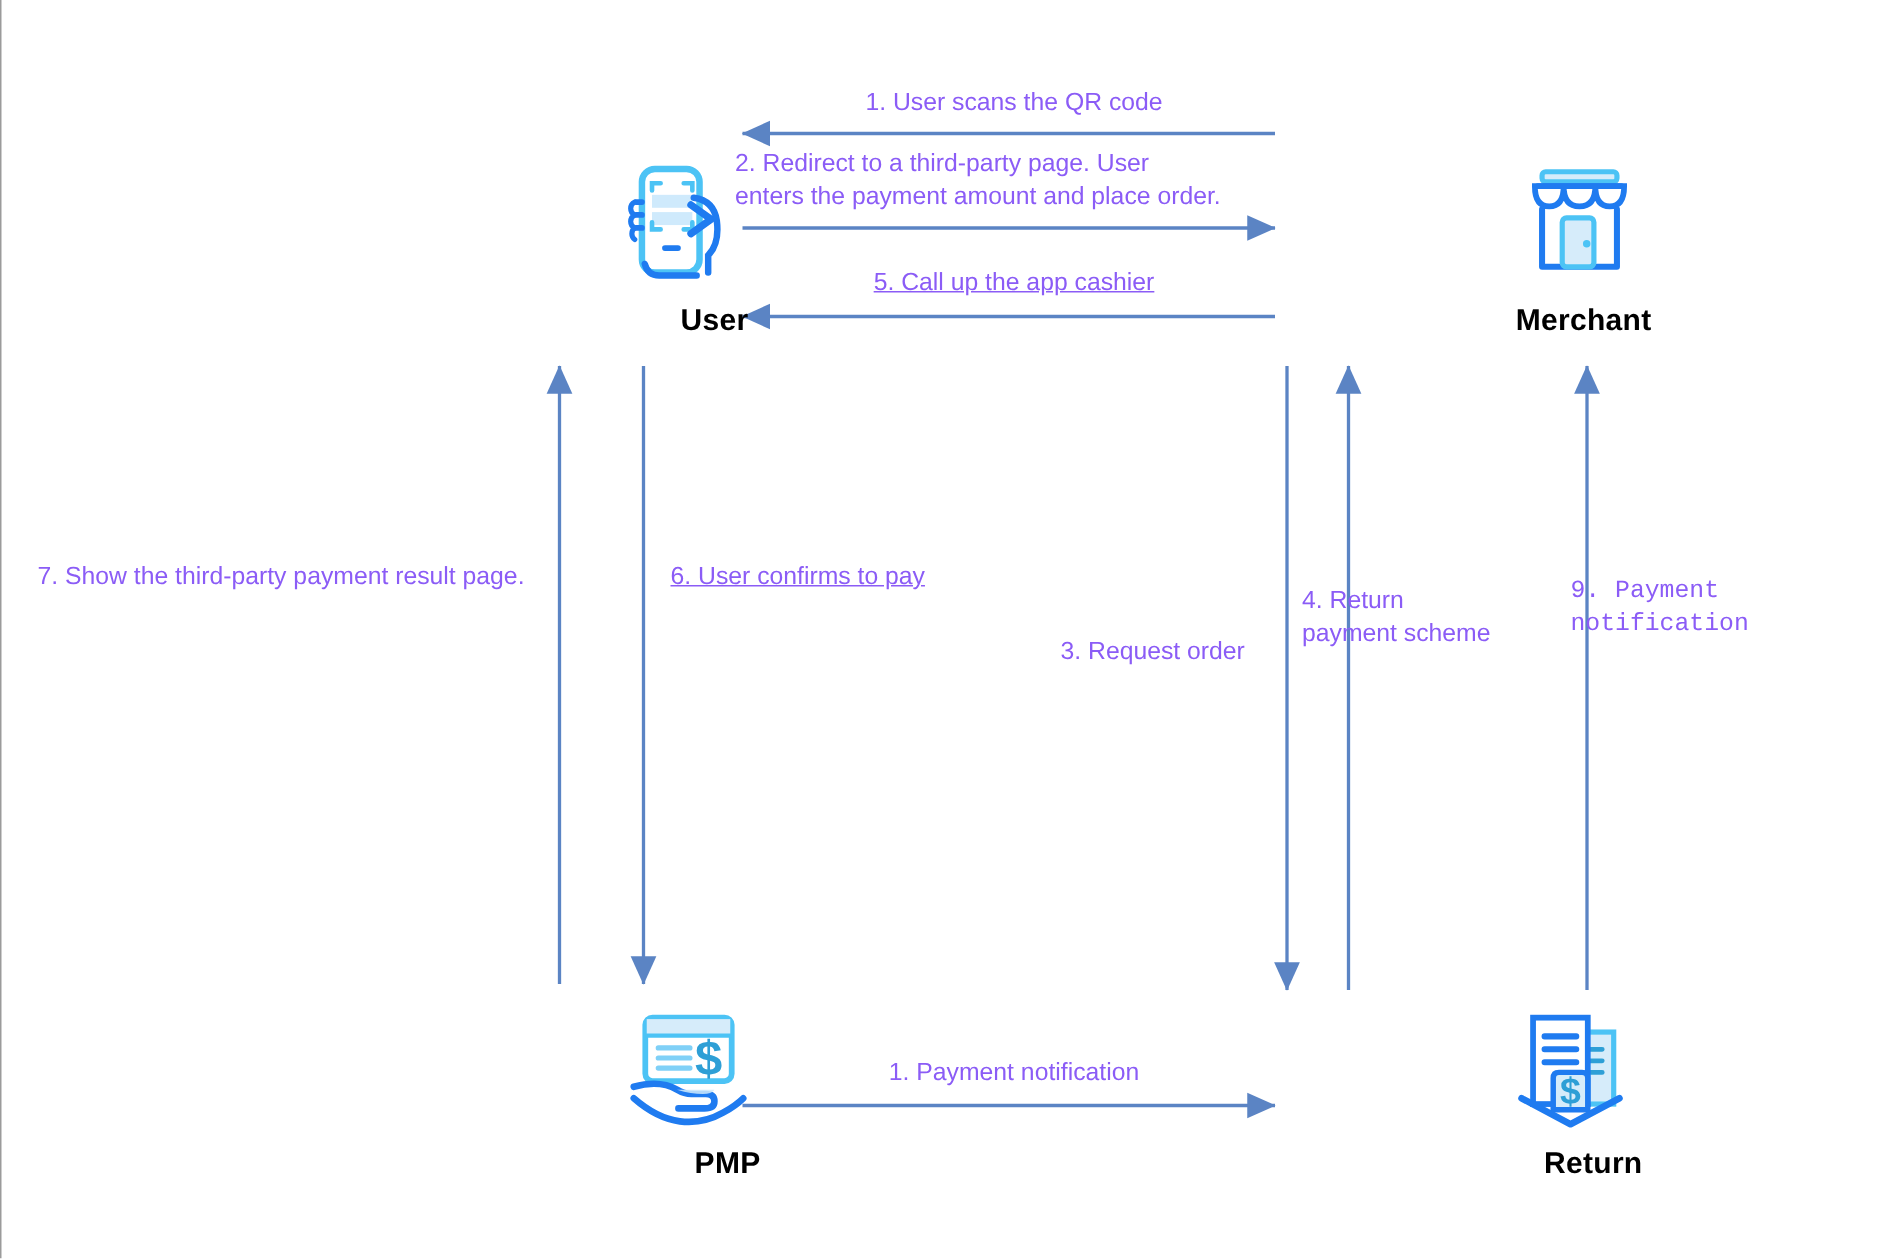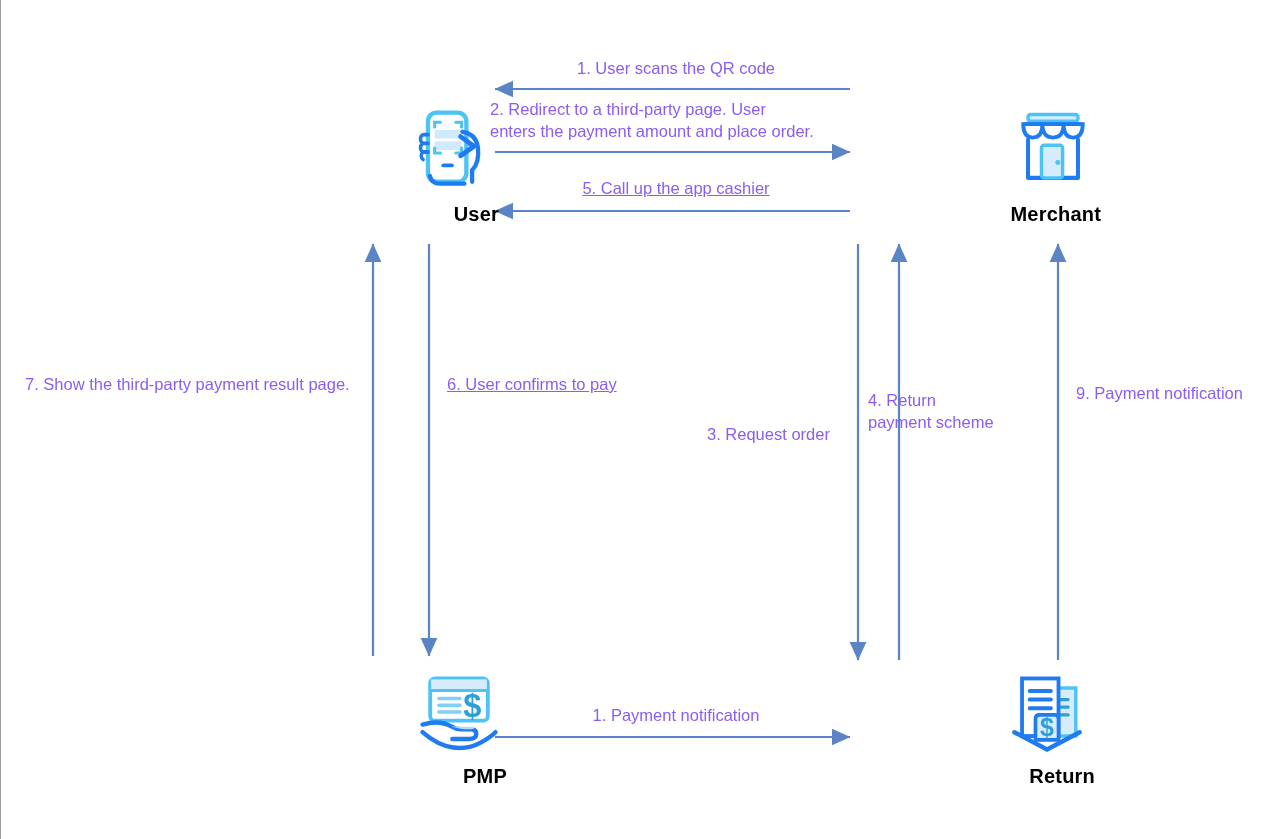--- a/index.html
+++ b/index.html
@@ -60,21 +60,21 @@
   #node-pmp      { left: 306px; top: 665px; }
   #node-alipay   { left: 894px; top: 665px; }
   #msg-1 { left: 489px; top: 58px;  width: 372px; }
   #msg-2 { left: 489px; top: 99px;  width: 374px; }
   #msg-5 { left: 489px; top: 178px; width: 372px; text-decoration: underline; }
   #msg-8 { left: 489px; top: 705px; width: 372px; }
   #msg-7 { left: 24px;  top: 374px; width: 340px; }
   #msg-6 { left: 446px; top: 374px; width: 190px; text-decoration: underline; }
   #msg-3 { left: 706px; top: 383px; width: 150px; margin-top: 41px; }
   #msg-4 { left: 867px; top: 374px; width: 150px; margin-top: 16px; }
-  #msg-9 { left: 1075px;top: 383px; width: 180px; }
+  #msg-9 { left: 1046px;top: 383px; width: 180px; font-family: Liberation Mono, monospace; }
 </style>
 </head>
 <body>
 
 <div id="canvas">
 
   <svg class="svg-layer" viewBox="0 0 1269 839" xmlns="http://www.w3.org/2000/svg">
     <defs>
       <marker id="arrowR" markerWidth="9" markerHeight="9" refX="8.4" refY="4.5" orient="auto" markerUnits="strokeWidth">
         <path d="M0,0.6 L8.6,4.5 L0,8.4 z" fill="#5b84c4"></path>

